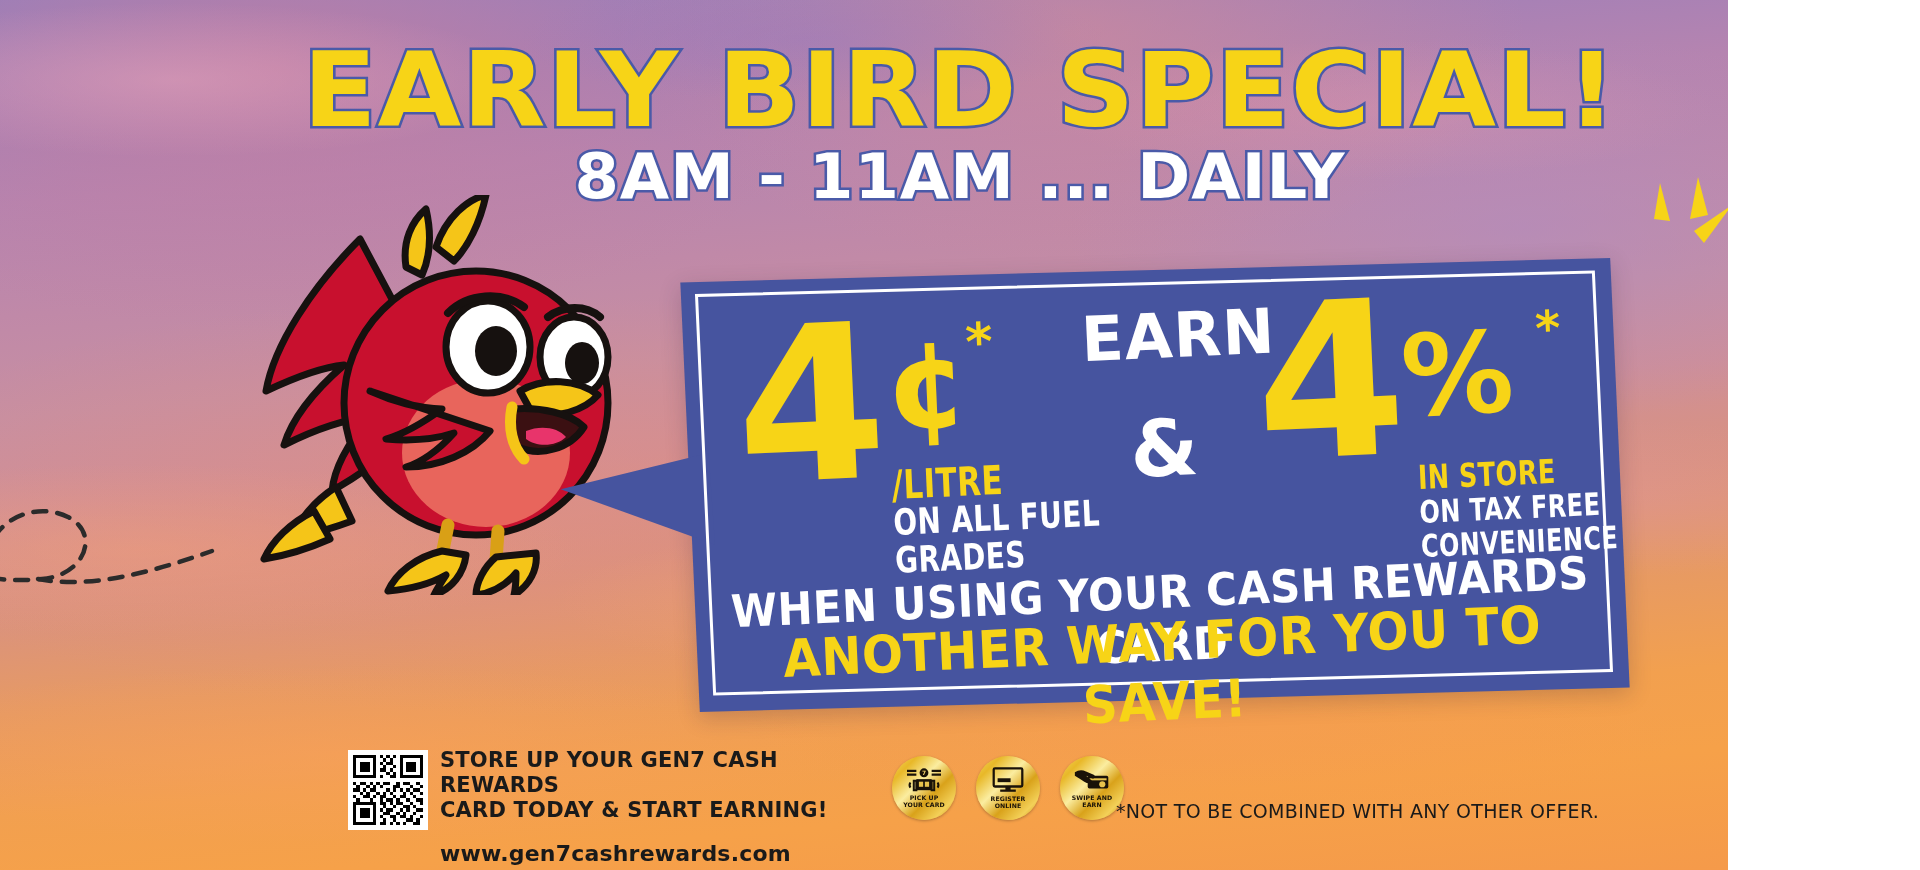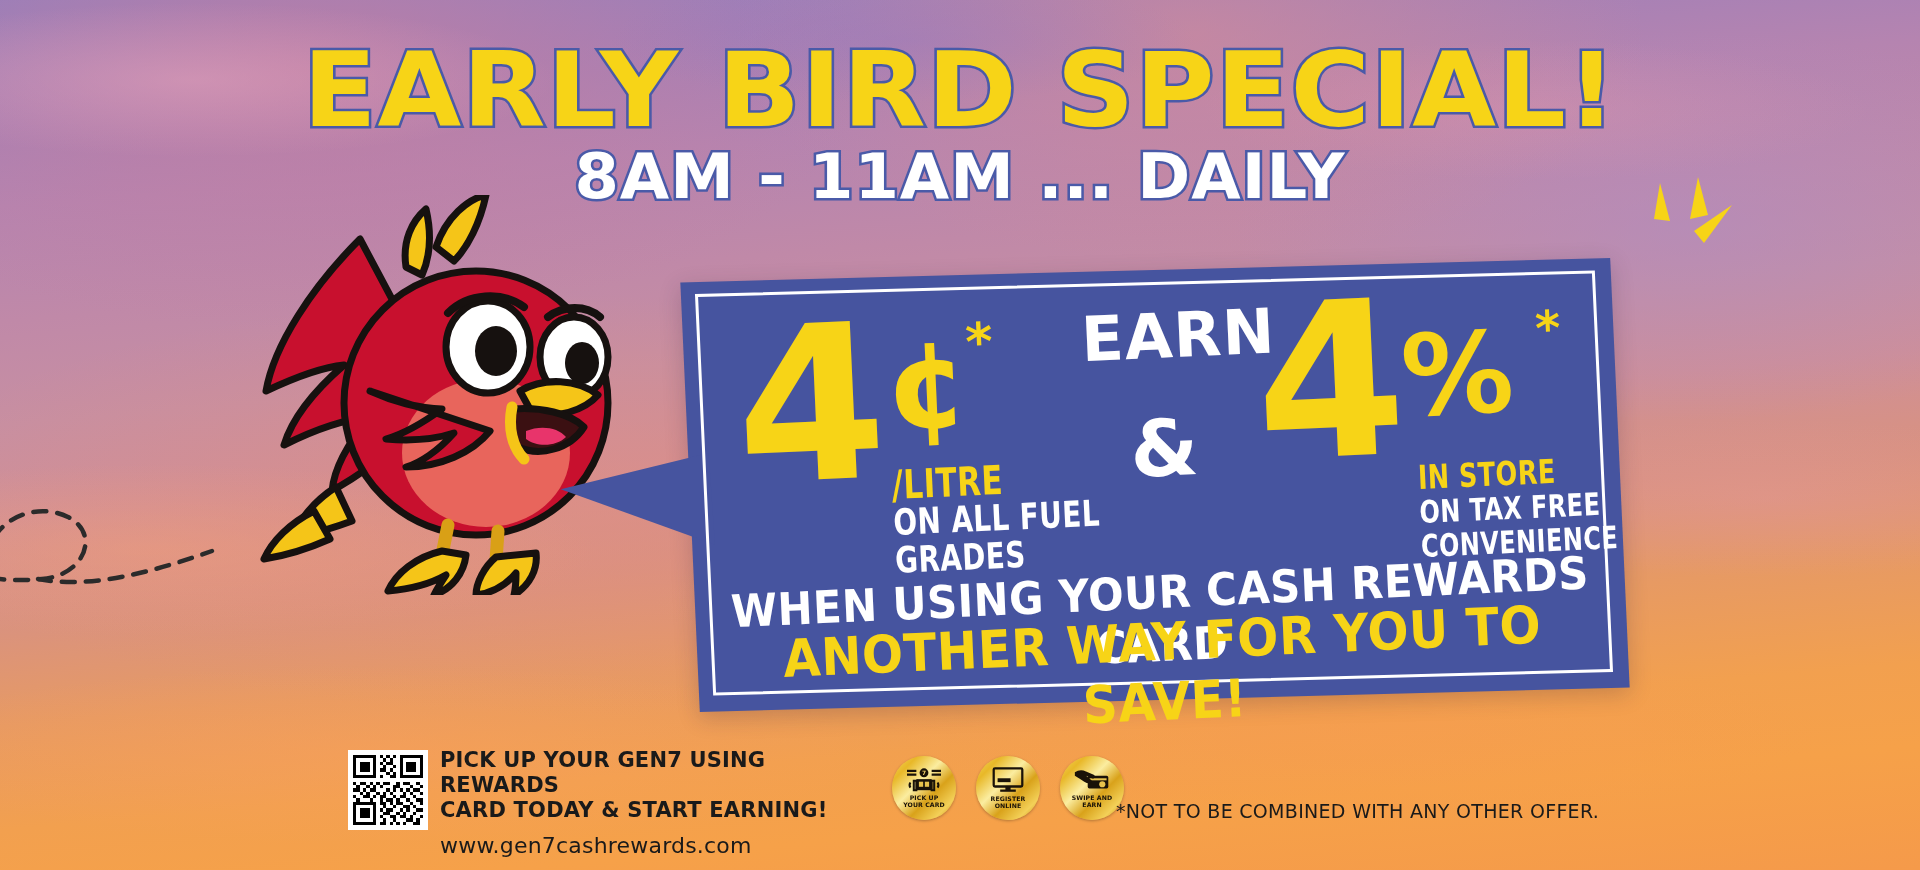--- a/index.html
+++ b/index.html
@@ -1,21 +1,21 @@
 <!DOCTYPE html>
 <html><head>
 <meta charset="utf-8">
 <style>
   html,body{margin:0;padding:0;}
   body{
     width:1920px;height:870px;overflow:hidden;
     font-family:"Liberation Sans",sans-serif;
   }
   .banner{
-    position:relative;width:1920px;height:870px;overflow:hidden;
+    position:relative;width:1728px;height:870px;overflow:hidden;
     background:
       radial-gradient(ellipse 900px 420px at 16% 8%, rgba(196,126,160,.75) 0%, rgba(196,126,160,0) 62%),
       radial-gradient(ellipse 760px 380px at 62% 4%, rgba(214,140,150,.6) 0%, rgba(214,140,150,0) 60%),
       radial-gradient(ellipse 700px 300px at 88% 26%, rgba(173,140,196,.55) 0%, rgba(173,140,196,0) 65%),
       radial-gradient(ellipse 1000px 300px at 30% 58%, rgba(226,142,128,.55) 0%, rgba(226,142,128,0) 70%),
       linear-gradient(175deg,
         #8f7fc0 0%,
         #a07fb8 9%,
         #b584b0 20%,
         #c089a8 31%,
@@ -181,22 +181,22 @@
     position:absolute;left:348px;top:750px;width:80px;height:80px;
     background:#ffffff;padding:5px;box-sizing:border-box;
   }
   .qr-pixels{width:100%;height:100%;display:block;}
   .cta{position:absolute;left:440px;top:748px;width:420px;}
   .cta-line{
     font-size:21px;font-weight:bold;color:#1a1a1a;line-height:1.18;
     letter-spacing:.2px;font-family:"DejaVu Sans",sans-serif;
   }
   .cta-url{
-    margin-top:11px;font-size:22px;color:#1a1a1a;letter-spacing:.2px;
-    font-family:"DejaVu Sans",sans-serif;font-weight:400;
+    margin-top:19px;font-size:22px;color:#1a1a1a;letter-spacing:.2px;
+    font-family:"DejaVu Sans",sans-serif;font-weight:700;
   }
   .badges{position:absolute;left:892px;top:756px;display:flex;gap:20px;}
   .badge{
     width:64px;height:64px;border-radius:50%;position:relative;
     background:linear-gradient(135deg,#f5d661 0%,#e8b828 20%,#fbeda0 42%,#d9a21a 62%,#f3d058 82%,#c8920f 100%);
     box-shadow:0 1px 3px rgba(0,0,0,.28);
     display:flex;flex-direction:column;align-items:center;justify-content:center;
   }
   .badge svg{display:block;}
   .badge-label{
@@ -420,21 +420,21 @@
         <rect x="8" y="20" width="2" height="1"></rect>
           <rect x="11" y="20" width="1" height="1"></rect>
         <rect x="13" y="20" width="1" height="1"></rect>
           <rect x="15" y="20" width="1" height="1"></rect>
         <rect x="18" y="20" width="2" height="1"></rect>
       </g>
     </svg>
   </div>
 
   <div class="cta">
-    <div class="cta-line">PICK UP YOUR GEN7 USING REWARDS</div>
+    <div class="cta-line">STORE UP YOUR GEN7 CASH REWARDS</div>
     <div class="cta-line">CARD TODAY &amp; START EARNING!</div>
     <div class="cta-url">www.gen7cashrewards.com</div>
   </div>
 
   <div class="badges">
     <div class="badge">
       <svg width="34" height="24" viewBox="0 0 40 28">
         <rect x="0" y="2" width="11" height="2.6" fill="#1a1208"></rect>
         <rect x="29" y="2" width="11" height="2.6" fill="#1a1208"></rect>
         <rect x="0" y="6.4" width="11" height="2.6" fill="#1a1208"></rect>

